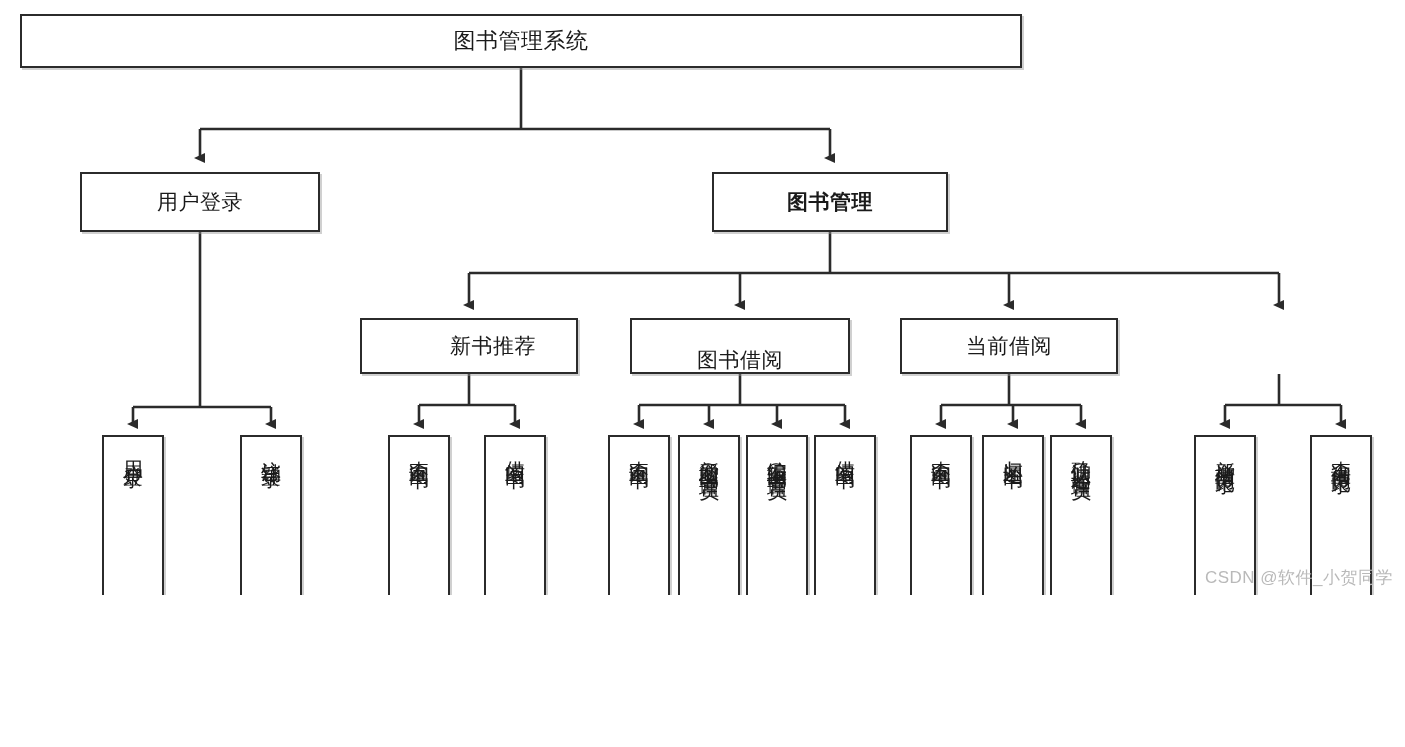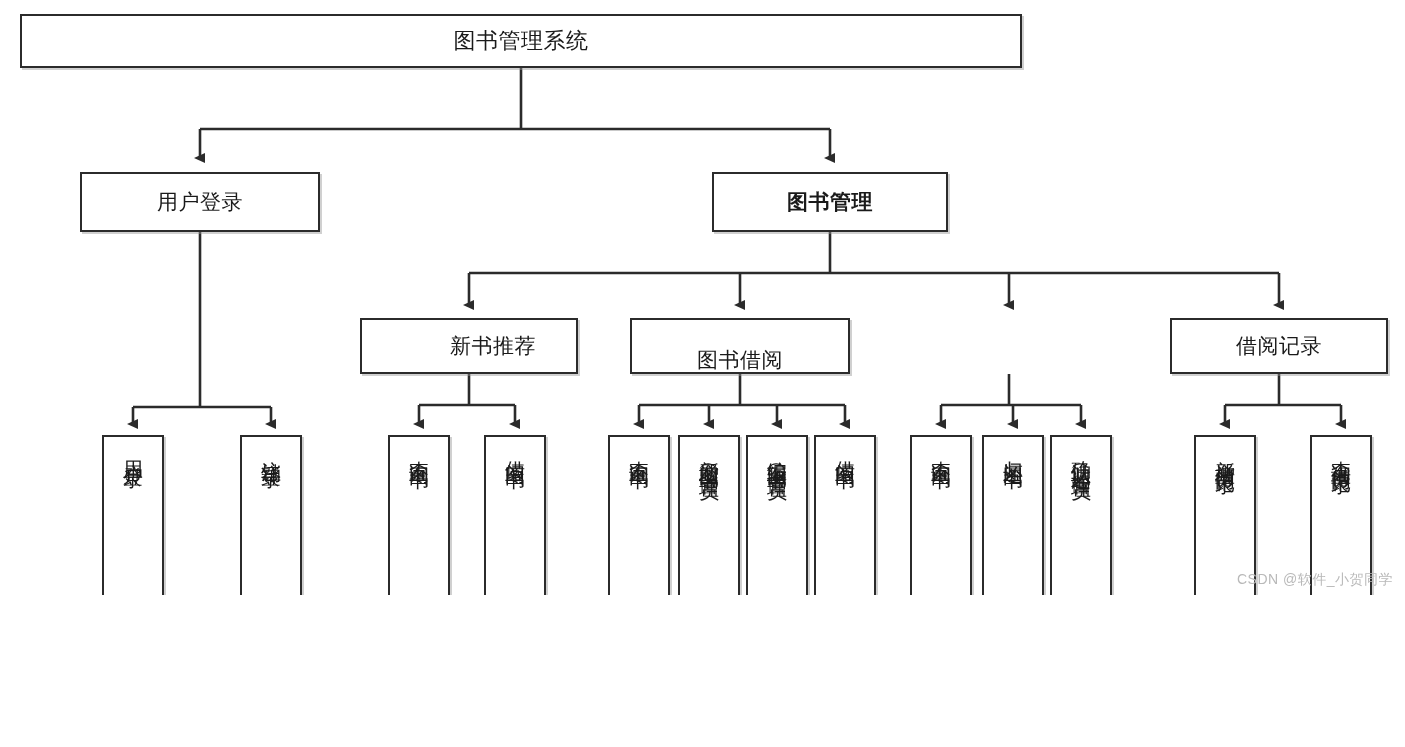--- a/index.html
+++ b/index.html
@@ -51,21 +51,21 @@
     font-size: 20px;
     line-height: 1.35;
     letter-spacing: 3px;
     white-space: nowrap;
   }
   .node.root .label { font-size: 22px; }
   .watermark {
     position: absolute;
     right: 12px;
     bottom: 6px;
-    font-size: 14px;
+    font-size: 17px;
     color: #b9b9b9;
     letter-spacing: 0.5px;
     white-space: nowrap;
     pointer-events: none;
   }
 </style>
 </head>
 <body>
 
 <div id="canvas">
@@ -130,22 +130,22 @@
   <div class="node" style="left:712px; top:172px; width:236px; height:60px;font-weight:bold;">
     <span class="label">图书管理</span>
   </div>
 
   <div class="node" style="left:360px; top:318px; width:218px; height:56px;padding-left:48px;">
     <span class="label">新书推荐</span>
   </div>
   <div class="node" style="left:630px; top:318px; width:220px; height:56px;align-items:flex-end;">
     <span class="label">图书借阅</span>
   </div>
-  <div class="node" style="left:1170px; top:318px; width:218px; height:56px;">
-    <span class="label">借阅记录</span>
+  <div class="node" style="left:900px; top:318px; width:218px; height:56px;">
+    <span class="label">当前借阅</span>
   </div>
 
   <div class="node vertical" style="left:102px; top:435px; width:62px; height:300px;">
     <span class="label">用户登录</span>
   </div>
   <div class="node vertical" style="left:240px; top:435px; width:62px; height:300px;">
     <span class="label">注销登录</span>
   </div>
   <div class="node vertical" style="left:388px; top:435px; width:62px; height:300px;">
     <span class="label">查询图书</span>

